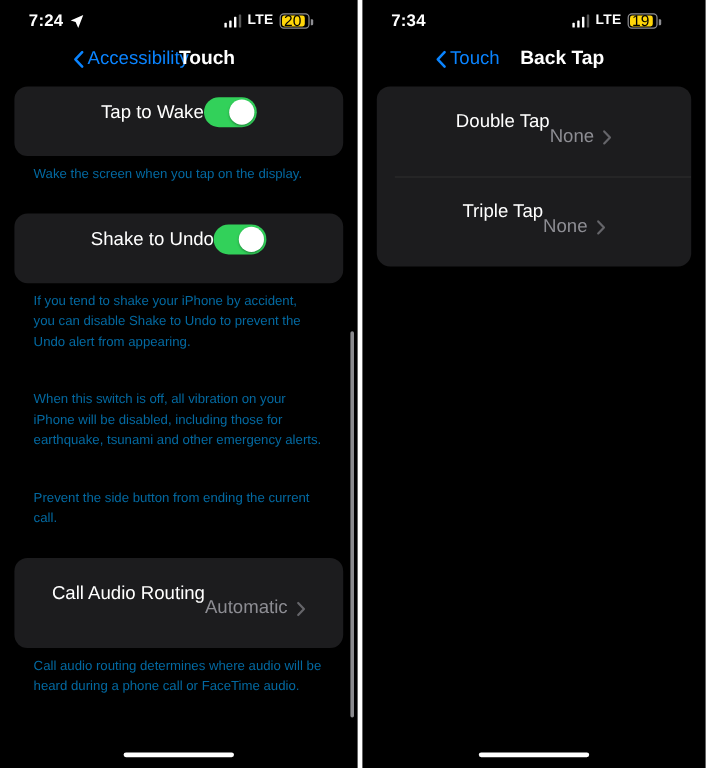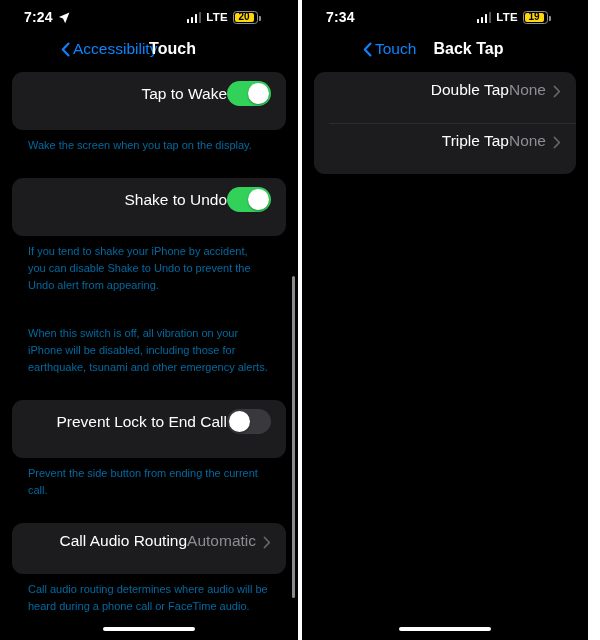--- a/index.html
+++ b/index.html
@@ -66,21 +66,21 @@
     width:2px; height:5px; background:#8e8e93; border-radius:0 1px 1px 0;
   }
   .battery .fill {
     position:absolute; left:1px; top:1px; bottom:1px;
     width:19px;
     background:#ffd60a;
     border-radius:2px;
   }
   .battery .lvl {
     position:relative;
-    font-size:10px; font-weight:bold; color:#000000;
+    font-size:13px; font-weight:normal; color:#000000;
     line-height:1; z-index:2; padding-right:3px;
   }
 
   
   .navbar {
     position:relative;
     height:30px;
     display:flex;
     align-items:center;
     padding:0 14px;
@@ -110,38 +110,38 @@
     height:calc(640px - 34px - 30px);
   }
   .card {
     background:#1c1c1e;
     border-radius:11px;
     overflow:hidden;
   }
   .row {
     display:flex;
     align-items:center;
-    justify-content:flex-end;
+    justify-content:center;
     min-height:40px;
     padding:9px 15px 24px 15px;
     position:relative;
   }
   .row + .row::before {
     content:"";
     position:absolute;
     left:15px; right:0; top:0;
     height:1px;
     background:#2c2c2e;
   }
   .row-label {
     color:#ffffff;
     font-size:15.5px;
   }
   .row-right {
-    display:flex; align-items:center; gap:7px;
+    display:flex; align-items:center; gap:7px;margin-top:24px;
   }
   .row-value {
     color:#8d8d93;
     font-size:15.5px;
   }
   .chev-right { width:8px; height:13px; display:block; opacity:0.65; }
 
   
   .toggle {
     width:44px; height:25px;
@@ -251,28 +251,20 @@
           <span class="row-label">Shake to Undo</span>
           <span class="toggle on">
               <span class="knob"></span>
             </span>
         </div>
       </div>
       <div class="footnote">If you tend to shake your iPhone by accident, you can disable Shake to Undo to prevent the Undo alert from appearing.</div>
 
       <div class="footnote">When this switch is off, all vibration on your iPhone will be disabled, including those for earthquake, tsunami and other emergency alerts.</div>
 
-      <div class="card">
-        <div class="row">
-          <span class="row-label">Prevent Lock to End Call</span>
-          <span class="toggle">
-              <span class="knob"></span>
-            </span>
-        </div>
-      </div>
       <div class="footnote">Prevent the side button from ending the current call.</div>
 
       <div class="card">
         <div class="row">
           <span class="row-label">Call Audio Routing</span>
           <span class="row-right">
             <span class="row-value">Automatic</span>
             <span class="chev-right">
               <svg viewBox="0 0 8 13" width="8" height="13">
                   <polyline points="1.5,1.5 6.3,6.5 1.5,11.5" fill="none" stroke="#8d8d93" stroke-width="1.8" stroke-linecap="round" stroke-linejoin="round"></polyline>

